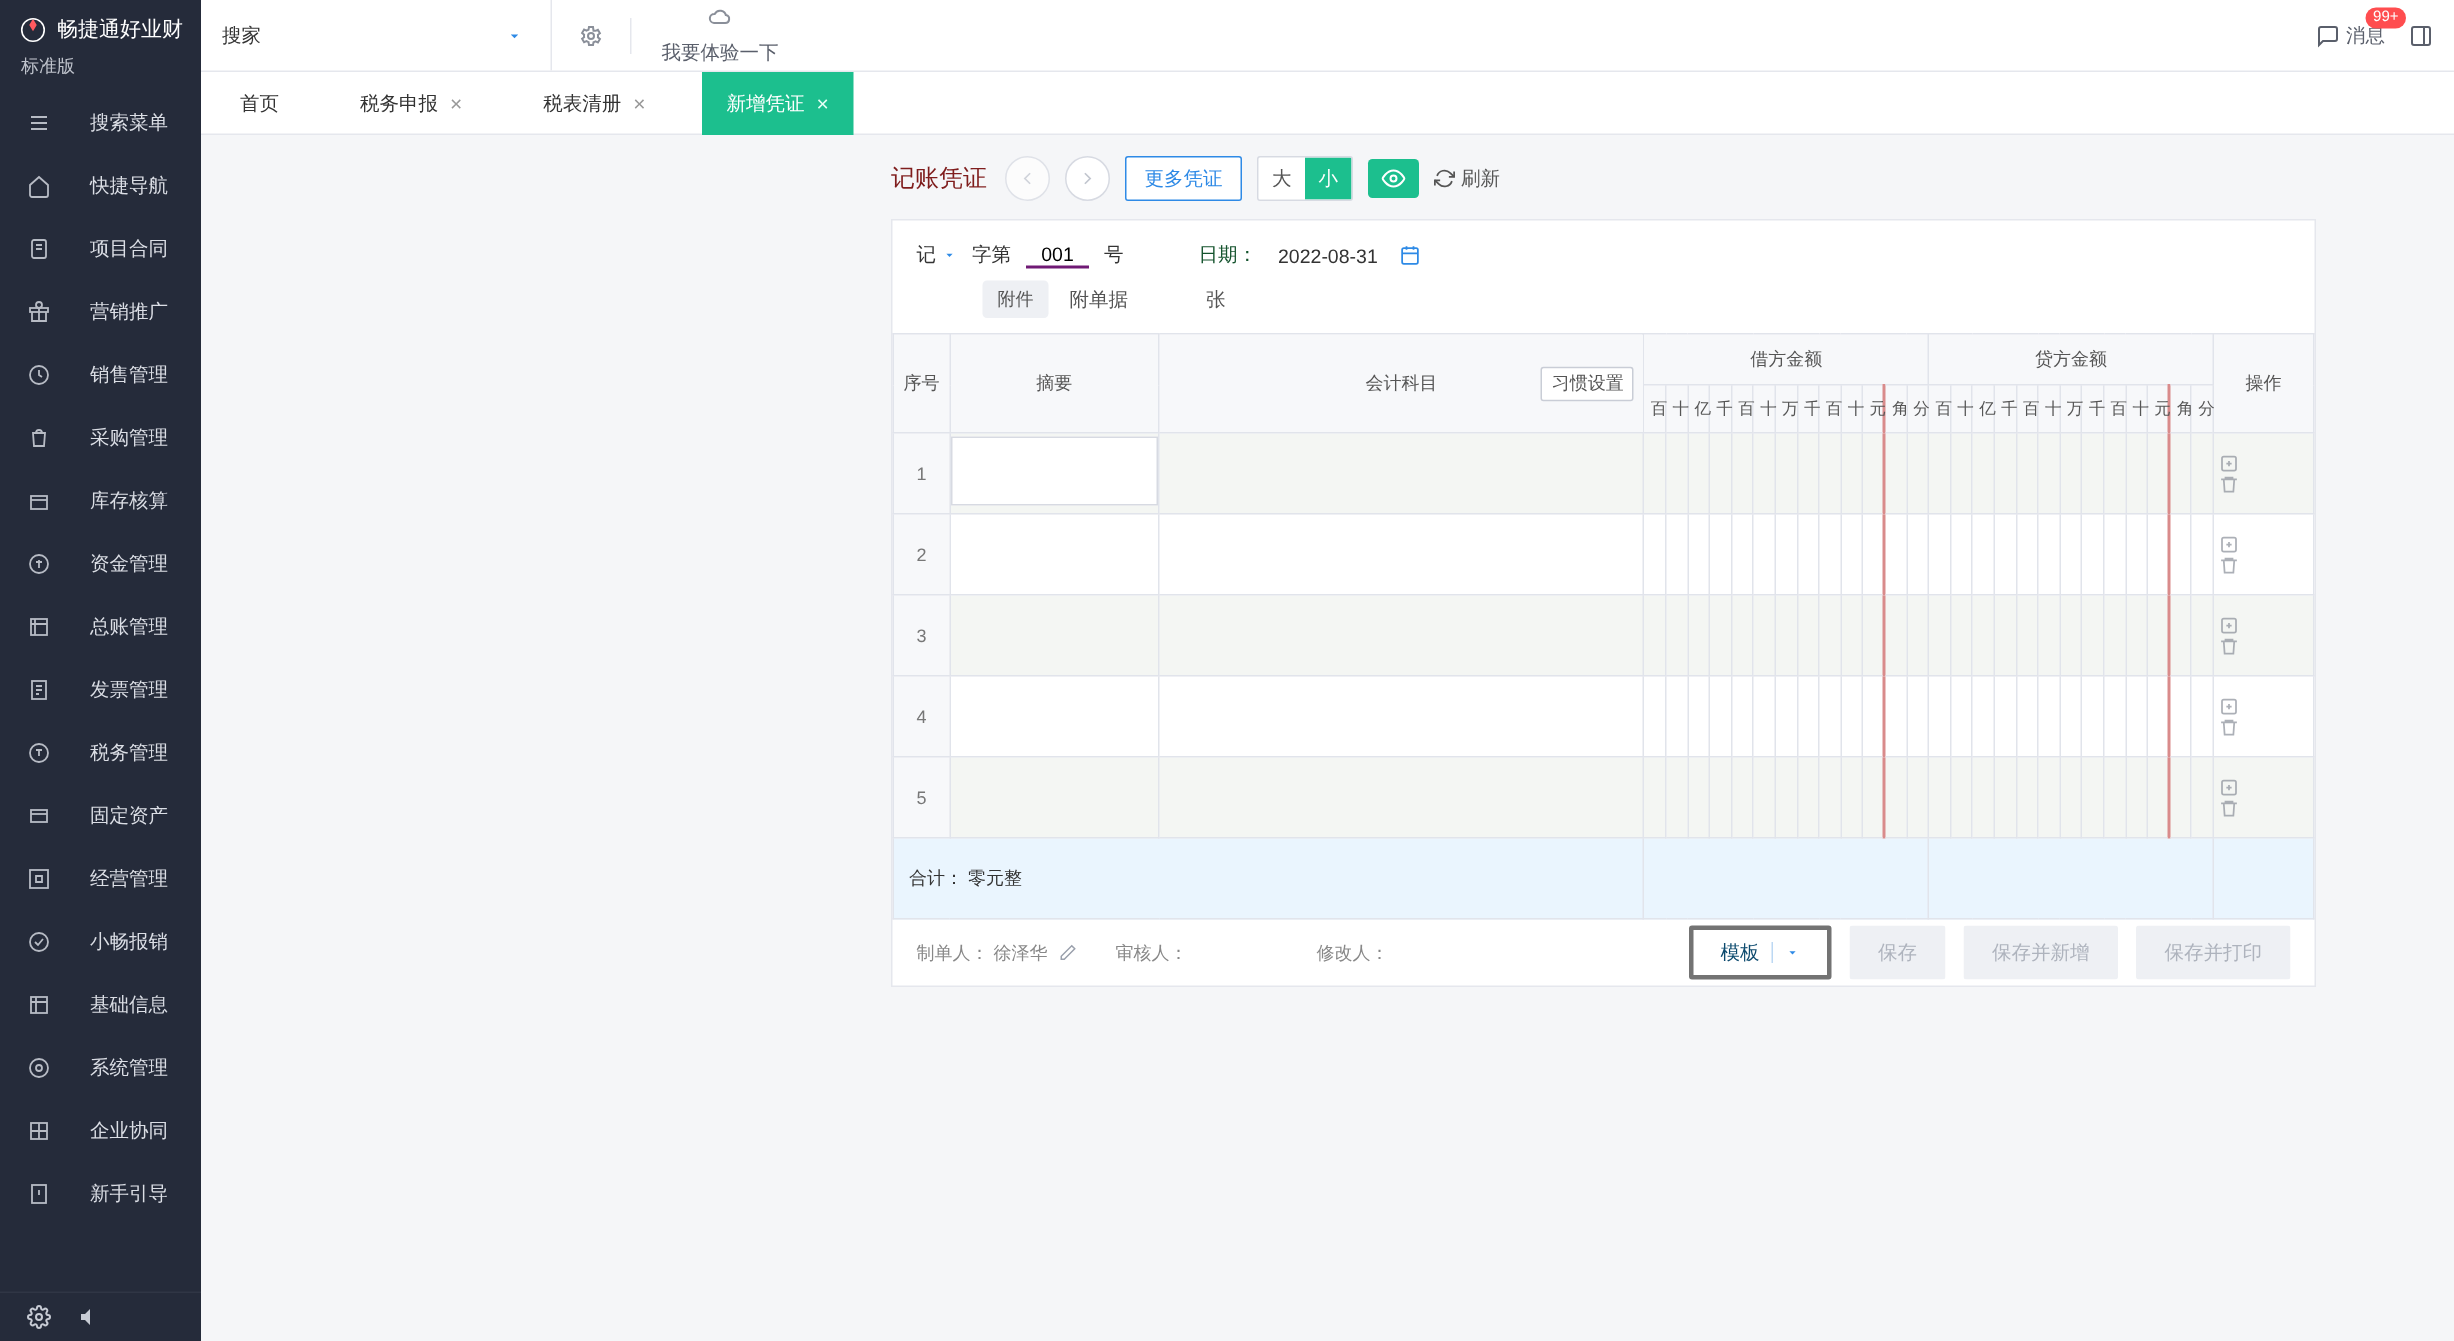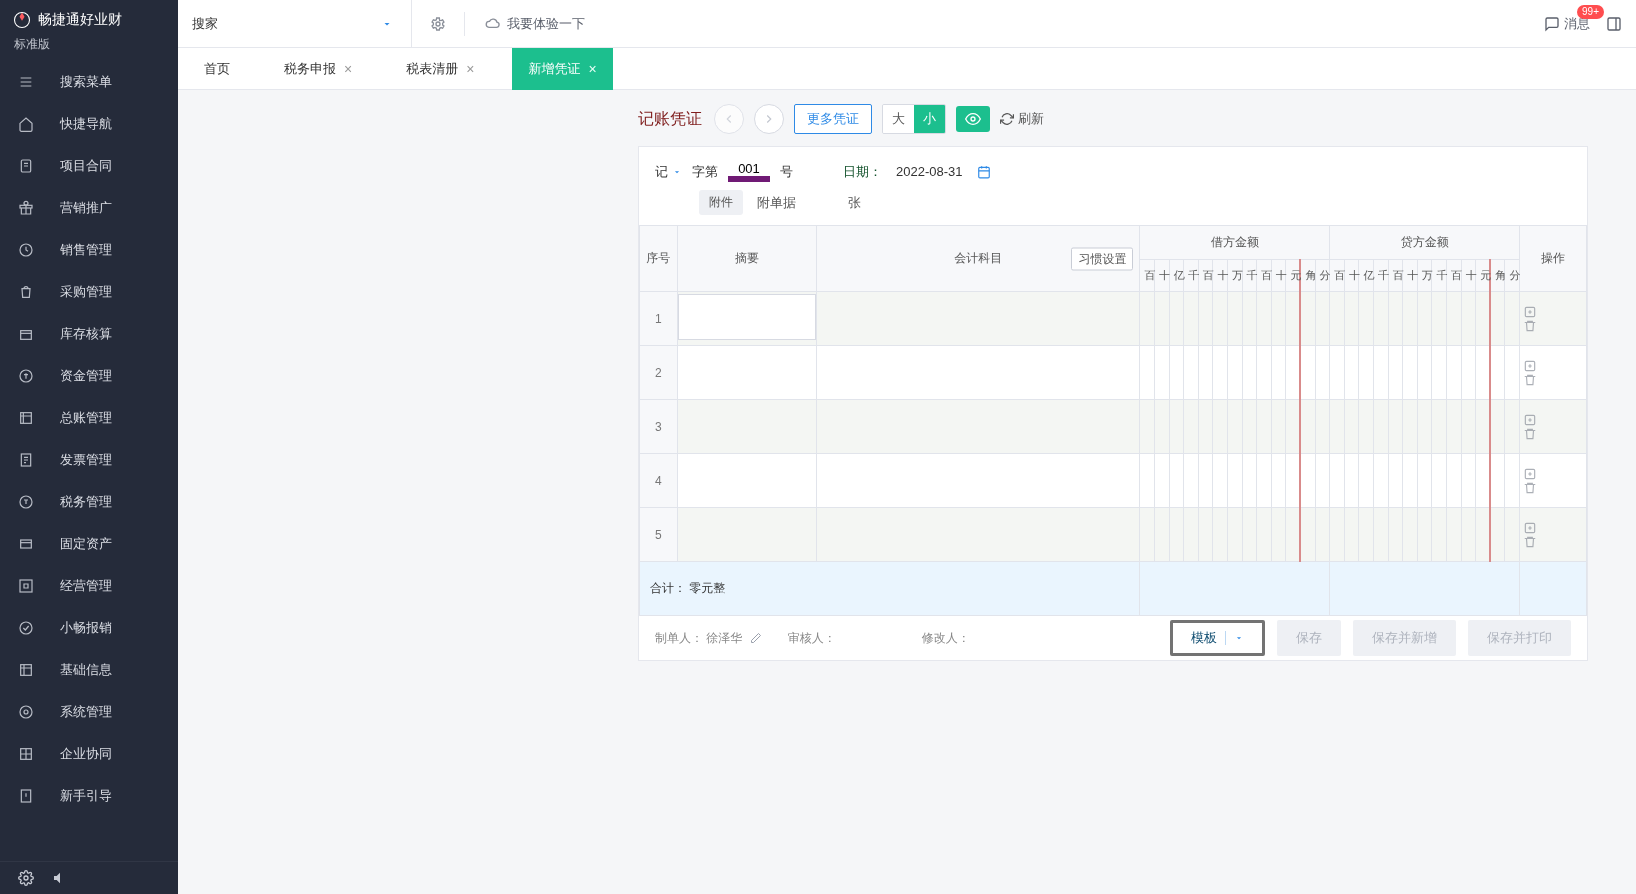--- a/index.html
+++ b/index.html
@@ -1,41 +1,41 @@
 <!DOCTYPE html>
 <html><head>
 <meta charset="utf-8">
 <style>
 * { margin: 0; padding: 0; box-sizing: border-box; }
 body { font-family: "Microsoft YaHei", "PingFang SC", sans-serif; font-size: 13px; color: #333; background: #fff; overflow: hidden; }
 .app { display: flex; height: 894px; width: 1636px; }
 
 
-.sidebar { width: 178px; background: #252b3a; color: #c7cbd4; display: flex; flex-direction: column; }
+.sidebar { width: 134px; background: #252b3a; color: #c7cbd4; display: flex; flex-direction: column; }
 .logo-area { padding: 10px 12px 6px; display: flex; align-items: center; gap: 6px; }
 .logo-icon { width: 20px; height: 20px; display: inline-flex; align-items: center; justify-content: center; }
 .logo-text { color: #fff; font-size: 14px; font-weight: 500; }
 .edition { padding: 0 14px 8px; color: #bfc3cc; font-size: 12px; }
 .nav { flex: 1; overflow-y: auto; }
 .nav-item { display: flex; align-items: center; gap: 26px; padding: 12px 18px; cursor: pointer; font-size: 13px; color: #dbdee5; }
 .nav-icon { width: 16px; height: 16px; display: inline-flex; align-items: center; justify-content: center; opacity: .9; }
 .sidebar-footer { padding: 8px 18px; display: flex; gap: 18px; border-top: 1px solid #303645; }
 .sidebar-footer .ic { color: #c7cbd4; cursor: pointer; }
 
 
 .main { flex: 1; display: flex; flex-direction: column; background: #fff; min-width: 0; }
 
 
 .topbar { display: flex; align-items: center; height: 48px; border-bottom: 1px solid #e5e7ed; padding: 0 14px; gap: 10px; }
 .search-wrap { display: flex; align-items: center; width: 220px; border-right: 1px solid #e5e7ed; padding-right: 12px; height: 100%; }
 .search-input { flex: 1; border: none; outline: none; font-size: 13px; color: #333; background: transparent; }
 .caret { color: #2e8ae6; cursor: pointer; padding: 0 6px; }
 .gear { color: #8a8f99; cursor: pointer; padding: 0 8px; }
 .divider-v { width: 1px; height: 24px; background: #e5e7ed; }
-.commit-link { display: flex; align-items: center; gap: 6px; color: #5a5f6b; cursor: pointer; padding: 0 10px; }
+.commit-link { display: flex; align-items: center; gap: 6px; color: #5a5f6b; cursor: pointer; padding: 0 10px; flex-direction: column; }
 .topbar-right { margin-left: auto; display: flex; align-items: center; gap: 16px; }
 .msg-btn { display: flex; align-items: center; gap: 4px; color: #5a5f6b; cursor: pointer; position: relative; }
 .badge { position: absolute; top: -10px; right: -14px; background: #ff4d4f; color: #fff; border-radius: 8px; font-size: 10px; padding: 1px 5px; line-height: 12px; }
 
 
 .tabs { display: flex; align-items: center; height: 42px; border-bottom: 1px solid #e5e7ed; padding: 0 10px; gap: 22px; }
 .tab { display: flex; align-items: center; gap: 8px; padding: 0 16px; height: 42px; cursor: pointer; color: #333; }
 .tab .close { color: #999; font-size: 14px; cursor: pointer; }
 .tab.active { background: #1cbf8e; color: #fff; }
 .tab.active .close { color: #e6fff6; }
@@ -54,21 +54,21 @@
 .size-btn { padding: 5px 9px; background: #fff; color: #555; cursor: pointer; font-size: 13px; }
 .size-btn.active { background: #1cbf8e; color: #fff; }
 .eye-btn { background: #1cbf8e; color: #fff; border-radius: 3px; padding: 5px 9px; cursor: pointer; display: inline-flex; align-items: center; }
 .refresh { display: flex; align-items: center; gap: 4px; color: #555; cursor: pointer; }
 
 
 .card { background: #fff; margin: 0 60px 30px 460px; border: 1px solid #e5e7ed; width: 950px; }
 .card-head { display: flex; align-items: center; gap: 10px; padding: 14px 16px 8px; }
 .sel-wrap { display: flex; align-items: center; gap: 4px; color: #333; }
 .sel-caret { color: #2e8ae6; cursor: pointer; }
-.num-input { width: 42px; text-align: center; border: none; border-bottom: 6px solid #701a75; font-size: 13px; outline: none; }
+.num-input { width: 42px; text-align: center; border: none; border-bottom: 2px solid #701a75; font-size: 13px; outline: none; }
 .label-g { color: #14532d; }
 .date-txt { color: #333; padding: 0 4px; }
 .cal-icon { color: #2e8ae6; cursor: pointer; }
 .card-head2 { display: flex; align-items: center; gap: 14px; padding: 0 16px 10px; }
 .pill { background: #eef0f4; border-radius: 3px; padding: 4px 10px; color: #555; font-size: 12px; cursor: pointer; margin-left: 44px; }
 .attach-label { color: #555; }
 .sheet-count { margin-left: 38px; color: #555; }
 
 
 .vtable { width: 100%; border-collapse: collapse; table-layout: fixed; }

